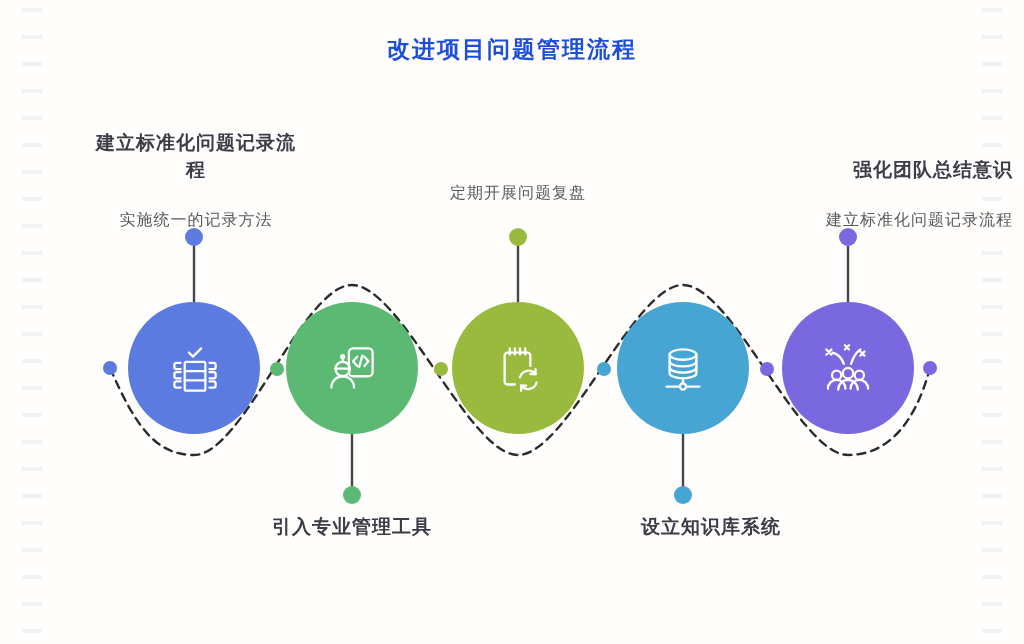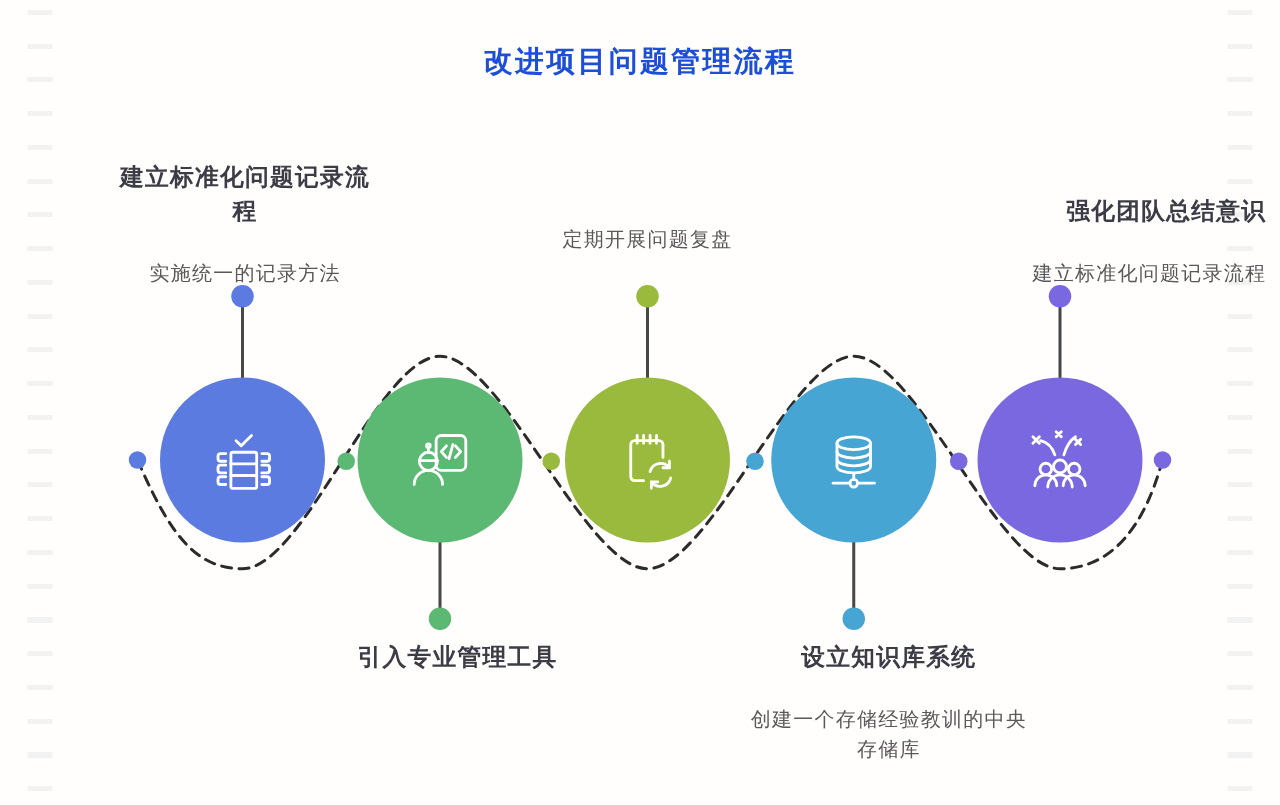--- a/index.html
+++ b/index.html
@@ -47,21 +47,21 @@
     letter-spacing:1px; line-height:1.42; margin:0 auto;
   }
   .subtitle {
     font-size:16px; color:#595959; letter-spacing:1px;
     line-height:1.5; margin:24px auto 0 auto;
   }
   .lbl1 { left:31px;  top:130px; }
   .lbl1 .heading { max-width:212px; }
   .lbl3 { left:353px; top:157px; }
   .lbl5 { left:683px; top:157px;text-align:right; }
-  .lbl2 { left:201px; top:514px; }
+  .lbl2 { left:187px; top:514px; }
   .lbl4 { left:546px; top:514px; }
   .lbl4 .subtitle { max-width:224px; }
 </style>
 </head>
 <body>
 
 <div class="canvas">
 
   <div class="edge-ticks left"></div>
   <div class="edge-ticks right"></div>
@@ -177,21 +177,20 @@
   <div class="step-label lbl2">
     <div class="heading">引入专业管理工具</div>
   </div>
 
   <div class="step-label lbl3">
     <div class="subtitle">定期开展问题复盘</div>
   </div>
 
   <div class="step-label lbl4">
     <div class="heading">设立知识库系统</div>
-    <div class="subtitle">创建一个存储经验教训的中央存储库</div>
   </div>
 
   <div class="step-label lbl5">
     <div class="heading">强化团队总结意识</div>
     <div class="subtitle">建立标准化问题记录流程</div>
   </div>
 
 </div>
 
 </body></html>

